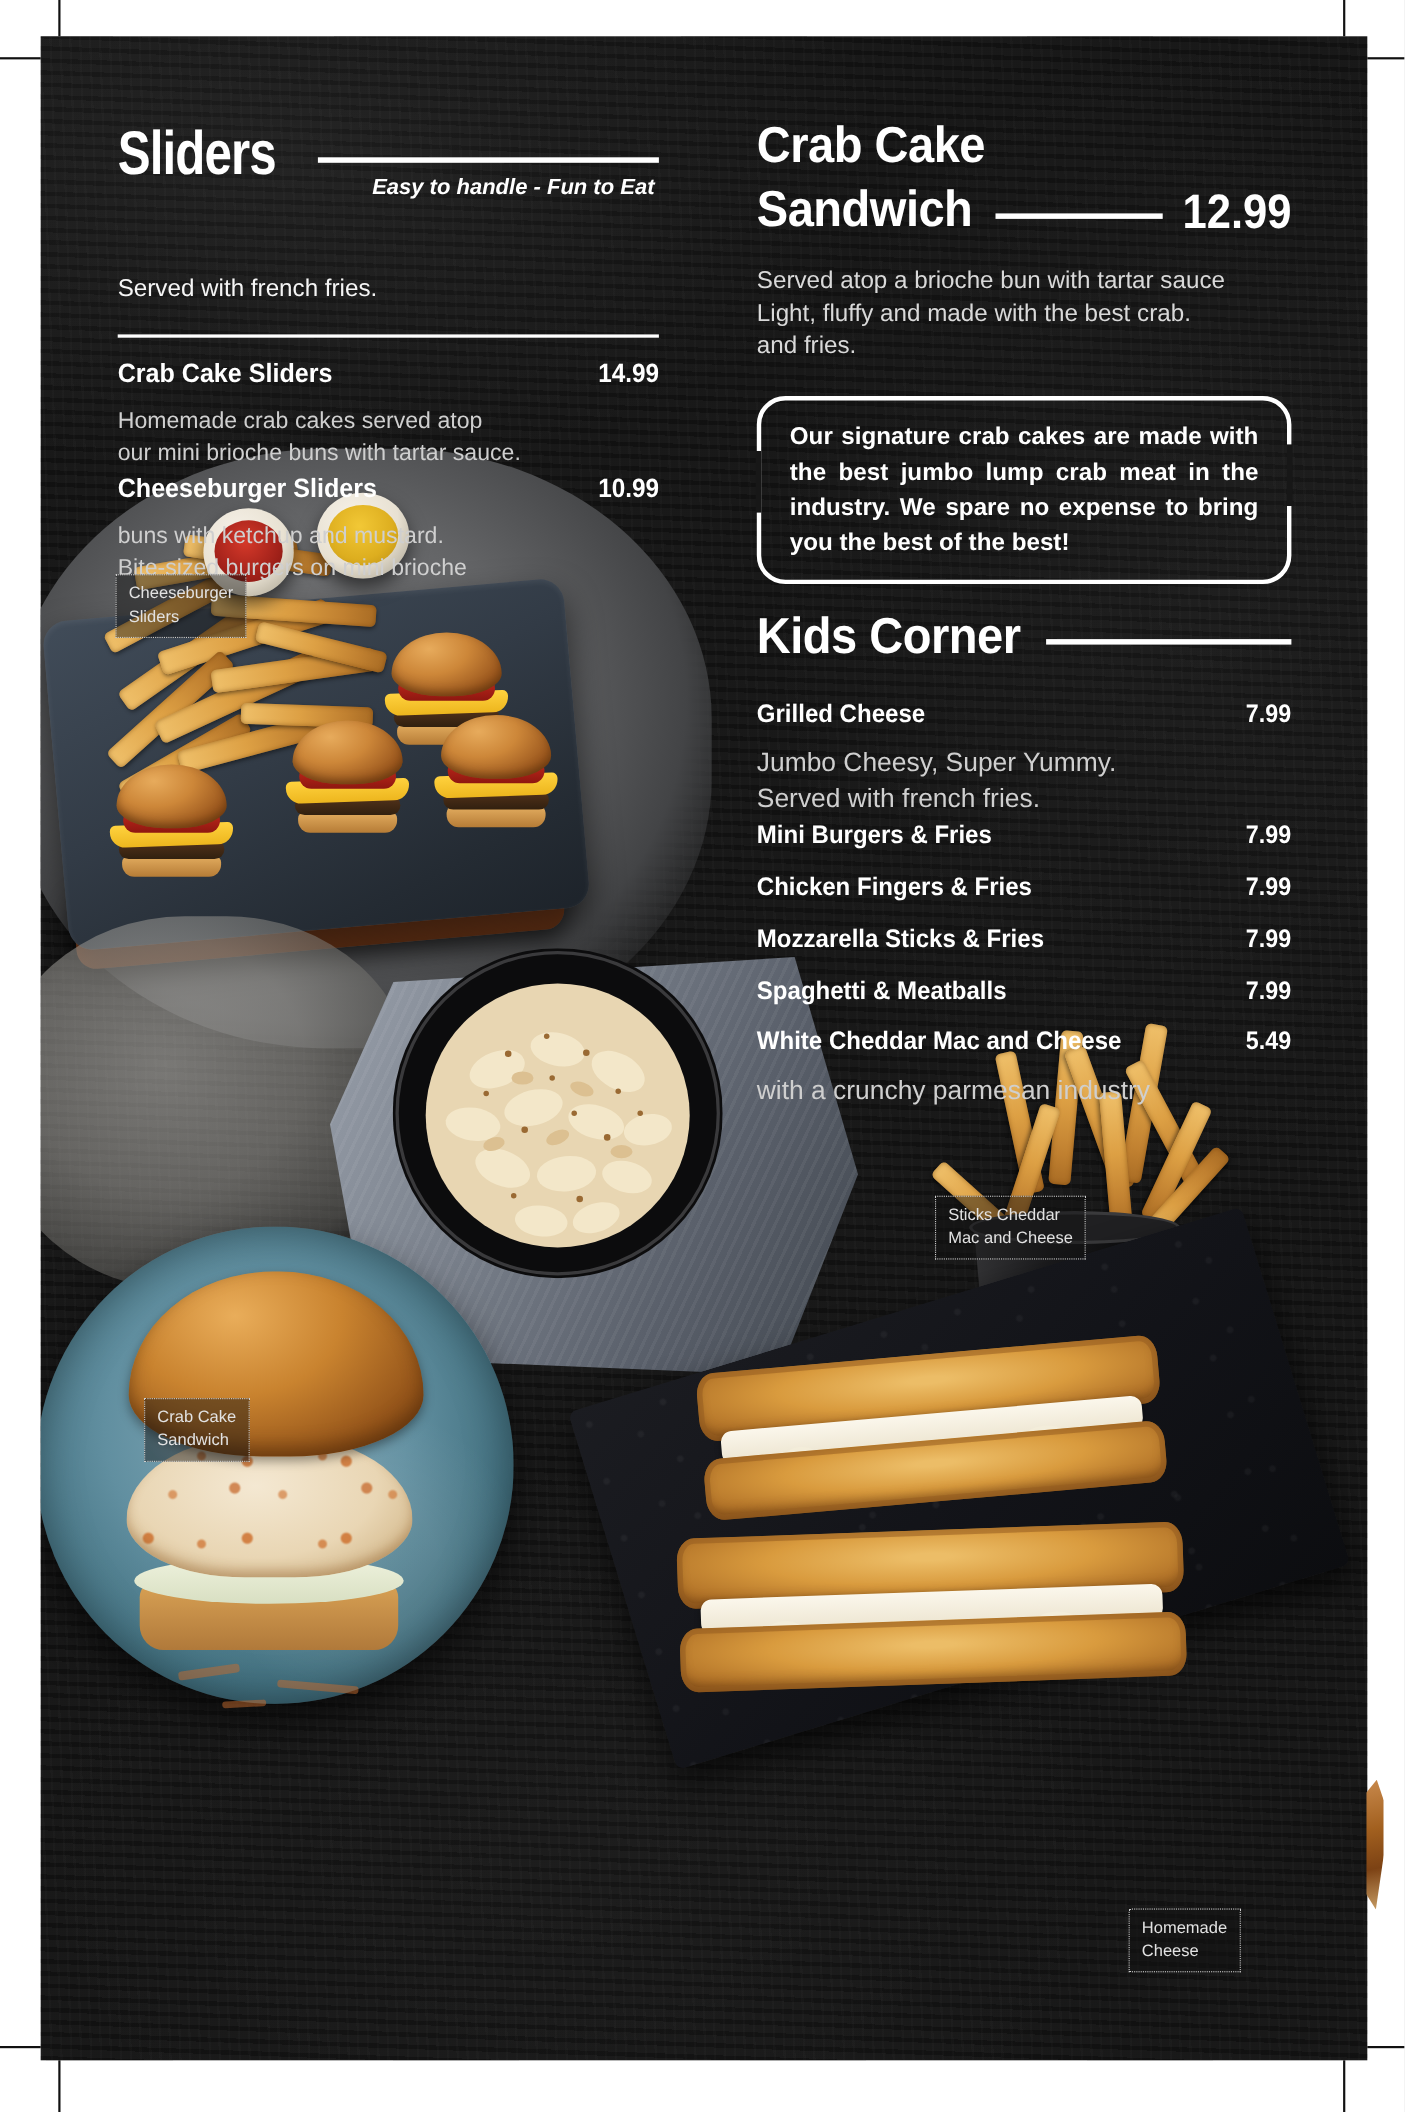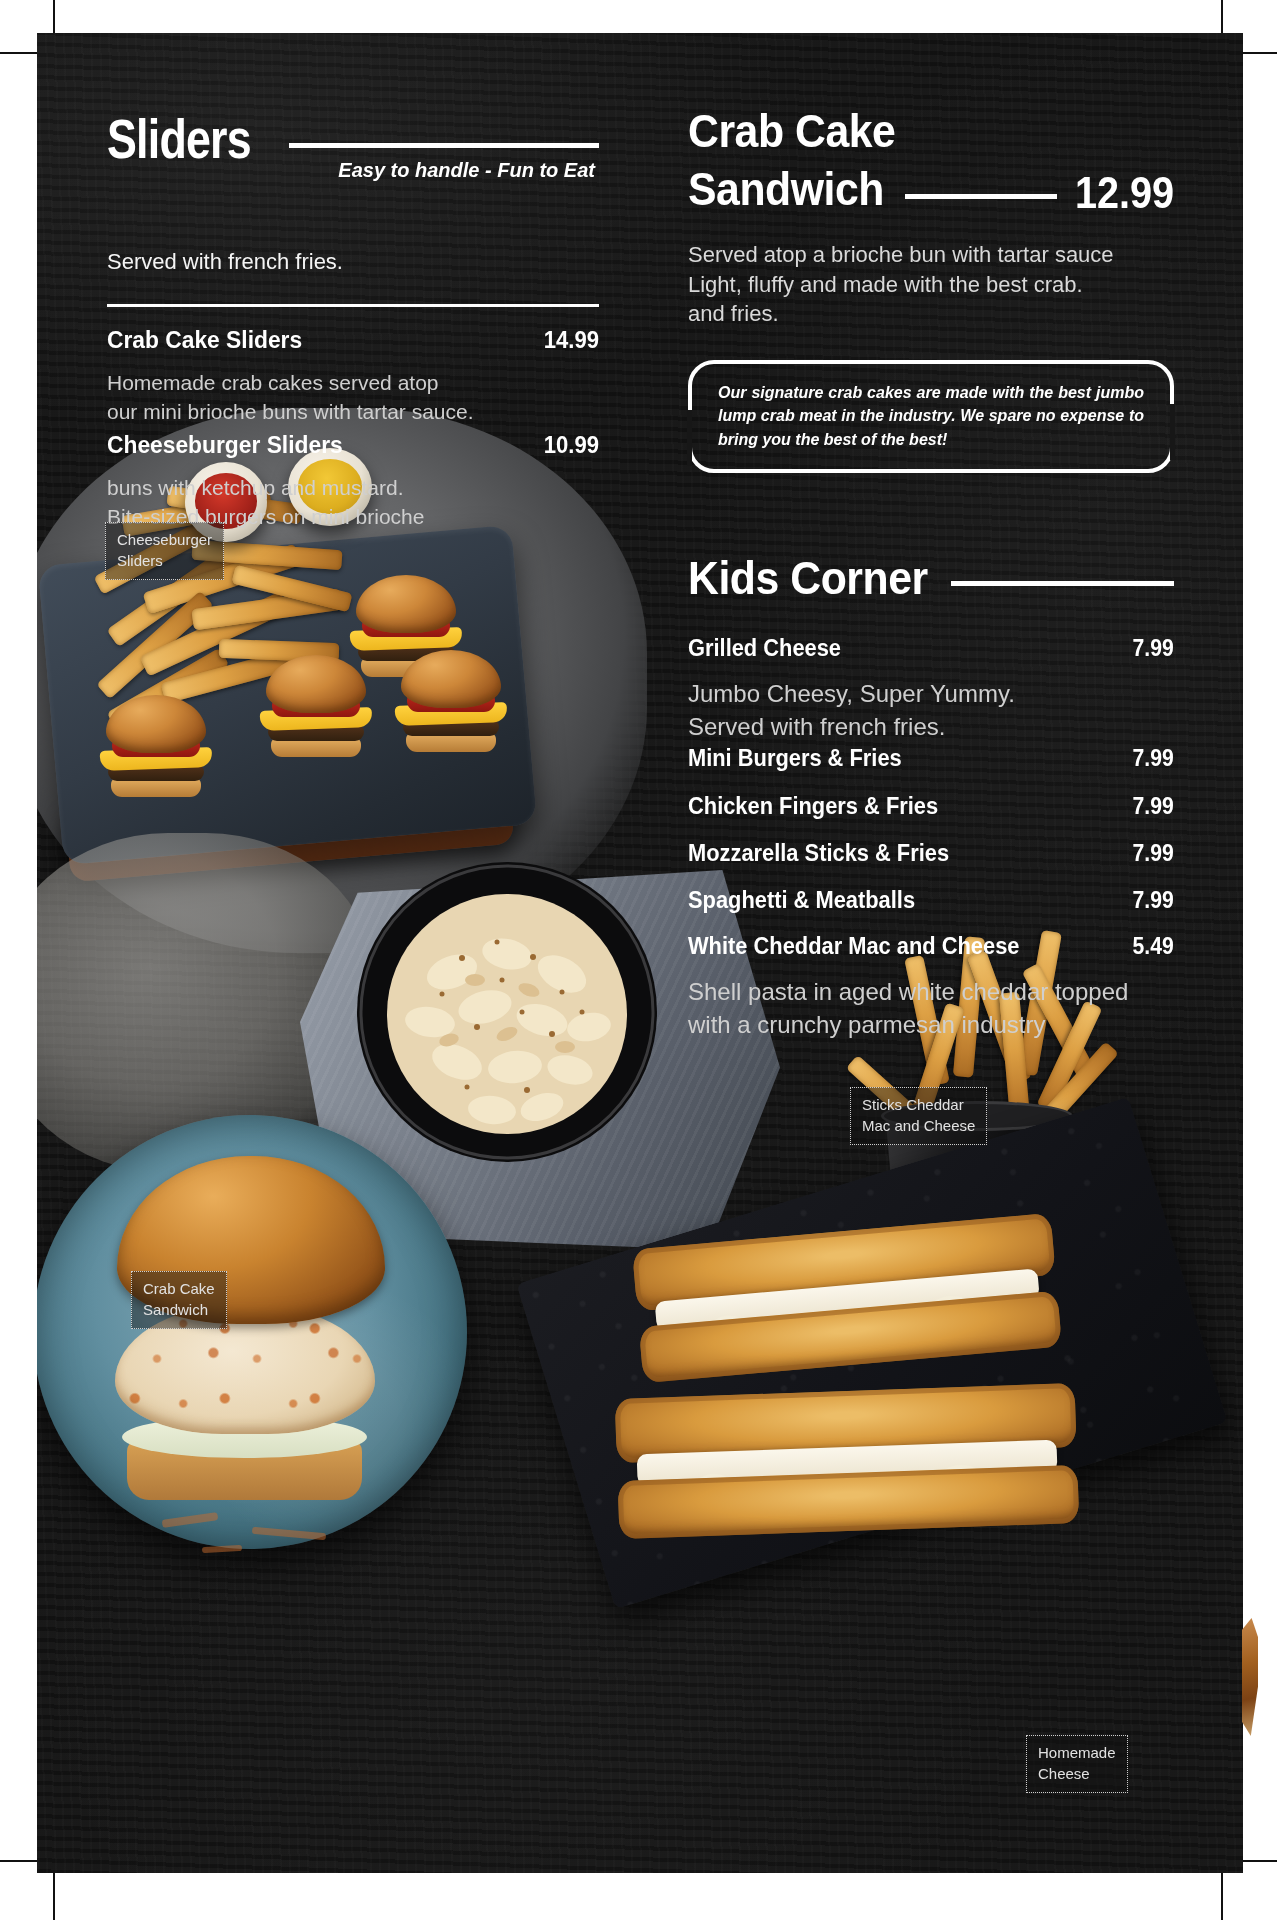--- a/index.html
+++ b/index.html
@@ -31,21 +31,21 @@
   .divider { background:#fff; height:3px; }
   .mi-head { display:flex; justify-content:space-between; align-items:baseline; }
   .mi-name { color:#fff; font-weight:bold; font-size:24px; transform:scaleX(0.95); transform-origin:0 50%; white-space:nowrap; }
   .mi-price { color:#fff; font-weight:bold; font-size:24px; transform:scaleX(0.92); transform-origin:100% 50%; }
   .mi-desc { color:#cfcfcf; font-size:21px; line-height:1.38; margin-top:15px; }
   .mi-desc span { display:block; }
   .big-price { color:#fff; font-weight:bold; font-size:44px; transform:scaleX(0.9); transform-origin:100% 50%; }
   .rc-desc { color:#d9d9d9; font-size:22px; line-height:1.35; }
   .rc-desc span { display:block; }
   .callout { border:4px solid #fff; border-radius:26px; padding:17px 26px 18px; position:relative; }
-  .callout p { color:#fff; font-style:italic; font-weight:bold; font-size:16px; line-height:1.46; text-align:justify; }
+  .callout p { color:#fff; font-weight:bold; font-size:22px; line-height:1.46; text-align:justify; }
   .callout .gap { position:absolute; width:5px; height:56px; background:#171717; }
   .callout .gap.gl { left:-5px; top:46px; }
   .callout .gap.gr { right:-5px; top:40px; }
   .kids-item { position:absolute; left:0; width:100%; }
   .kids-item .mi-name { font-size:23px; }
   .kids-item .mi-price { font-size:23px; }
   .kids-item .mi-desc { font-size:24px; }
 
   
   .plabel { position:absolute; z-index:12; border:1px dotted #cfcfcf; padding:6px 11px 7px;
@@ -395,21 +395,20 @@
           <span class="mi-name">Spaghetti &amp; Meatballs</span>
           <span class="mi-price">7.99</span>
         </div>
       </div>
       <div class="kids-item" style="top:825px">
         <div class="mi-head">
           <span class="mi-name">White Cheddar Mac and Cheese</span>
           <span class="mi-price">5.49</span>
         </div>
         <div class="mi-desc">
-          <span>Shell pasta in aged white cheddar topped</span>
           <span>with a crunchy parmesan industry</span>
         </div>
       </div>
     </section>
 
     <div class="plabel" style="left:68px;top:489px">
       <span>Cheeseburger</span>
       <span>Sliders</span>
     </div>
     <div class="plabel" style="left:813px;top:1054px">

